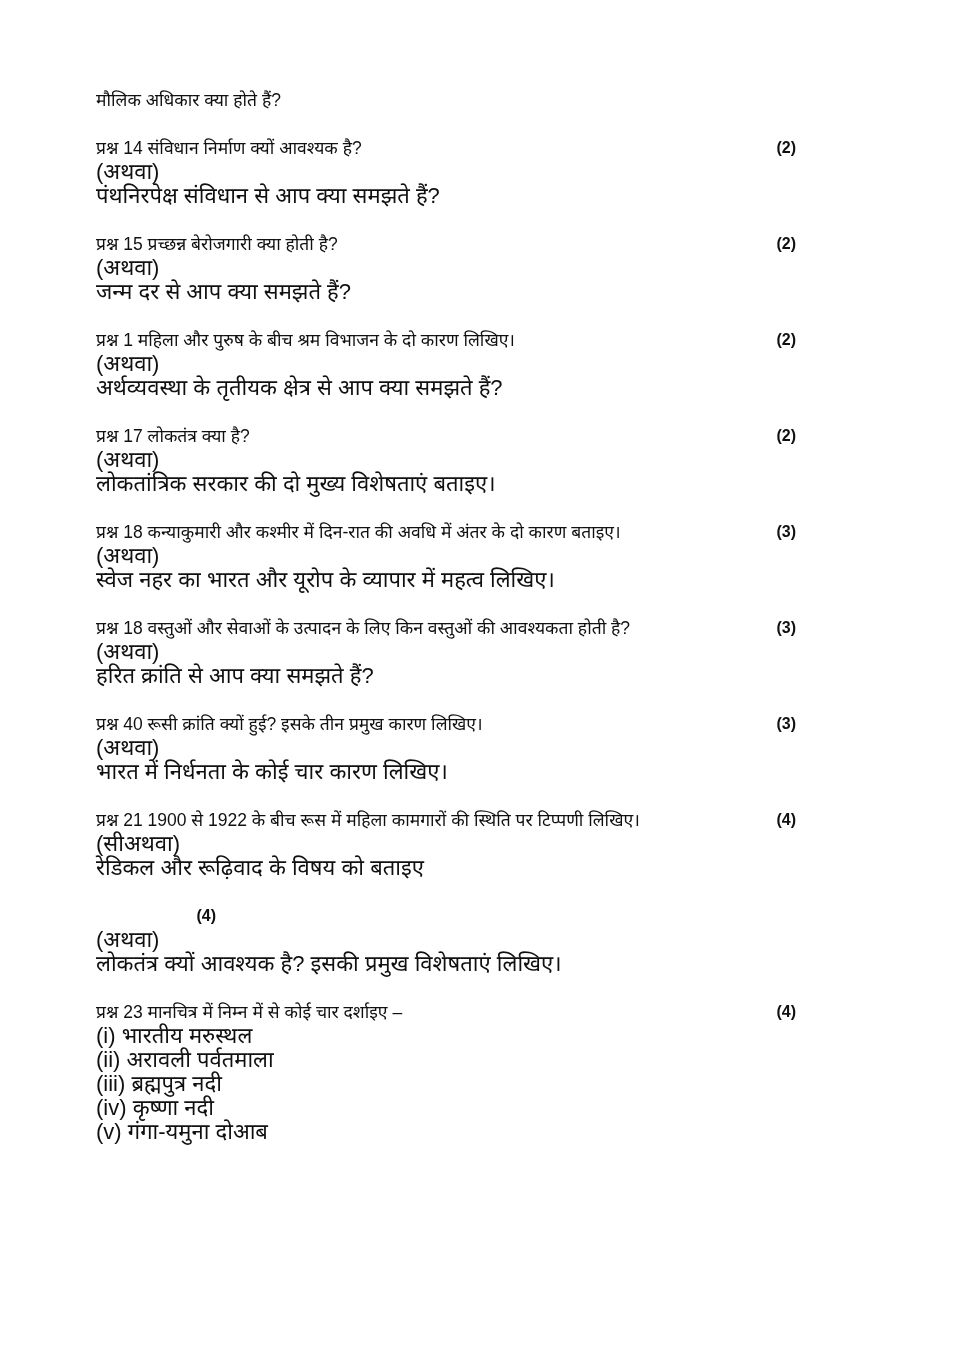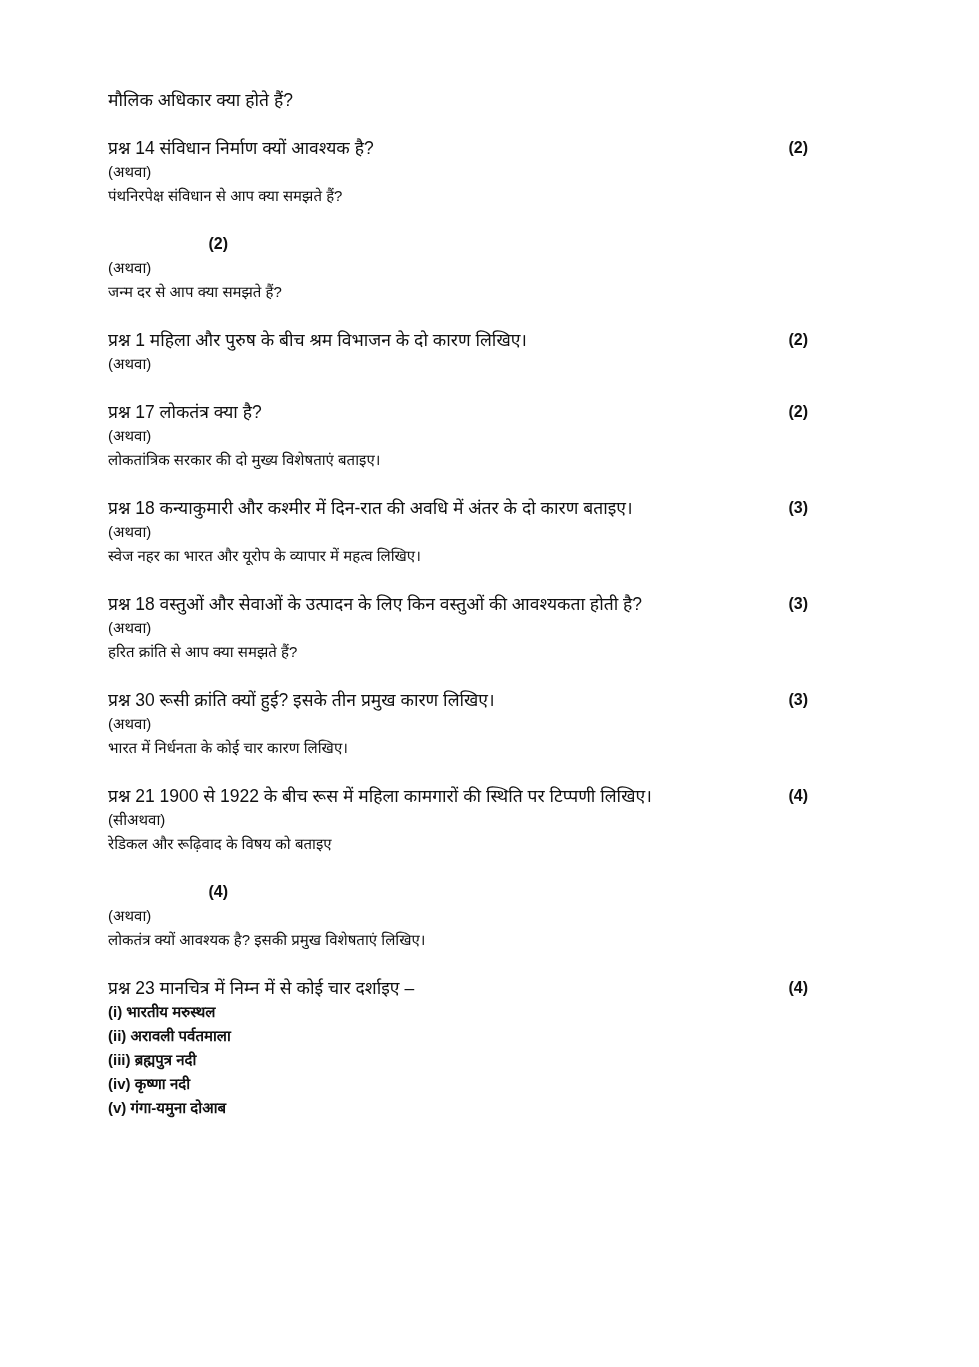--- a/index.html
+++ b/index.html
@@ -15,21 +15,21 @@
   .page {
     position: relative;
     width: 979px;
     height: 1367px;
     background: #ffffff;
     box-sizing: border-box;
     overflow: hidden;
   }
   .content {
     position: absolute;
-    left: 108px;
+    left: 96px;
     top: 88px;
     width: 700px;
   }
   .heading-line {
     font-size: 17.5px;
     line-height: 24px;
     white-space: nowrap;
   }
   .qblock {
     margin-top: 24px;
@@ -54,29 +54,28 @@
     flex: 0 0 auto;
     text-align: right;
     font-family: "Liberation Sans", "DejaVu Sans", sans-serif;
   }
   .m-w1 { width: 132px; }
   .m-w2 { width: 120px; }
   .m-w3 { width: 114px; }
   .m-w4 { width: 126px; }
   .alt-line,
   .sub-line {
-    font-size: 15px;
+    font-size: 22px;
     line-height: 24px;
     white-space: nowrap;
   }
   .list-item {
-    font-size: 15px;
+    font-size: 22px;
     line-height: 24px;
     white-space: nowrap;
-    font-weight: bold;
   }
 </style>
 </head>
 <body>
 
 <div class="page">
   <div class="content">
 
     <div class="heading-line">मौलिक अधिकार क्या होते हैं?</div>
 
@@ -84,32 +83,34 @@
       <div class="qrow">
         <span class="qtext">प्रश्न 14 संविधान निर्माण क्यों आवश्यक है?</span>
         <span class="marks m-w1">(2)</span>
       </div>
       <div class="alt-line">(अथवा)</div>
       <div class="sub-line">पंथनिरपेक्ष संविधान से आप क्या समझते हैं?</div>
     </div>
 
     <div class="qblock">
       <div class="qrow">
+        <span class="qtext">प्रश्न 15 प्रच्छन्न बेरोजगारी क्या होती है?</span>
         <span class="marks m-w2">(2)</span>
       </div>
       <div class="alt-line">(अथवा)</div>
       <div class="sub-line">जन्म दर से आप क्या समझते हैं?</div>
     </div>
 
     <div class="qblock">
       <div class="qrow">
         <span class="qtext">प्रश्न 1 महिला और पुरुष के बीच श्रम विभाजन के दो कारण लिखिए।</span>
         <span class="marks m-w3">(2)</span>
       </div>
       <div class="alt-line">(अथवा)</div>
+      <div class="sub-line">अर्थव्यवस्था के तृतीयक क्षेत्र से आप क्या समझते हैं?</div>
     </div>
 
     <div class="qblock">
       <div class="qrow">
         <span class="qtext">प्रश्न 17 लोकतंत्र क्या है?</span>
         <span class="marks m-w2">(2)</span>
       </div>
       <div class="alt-line">(अथवा)</div>
       <div class="sub-line">लोकतांत्रिक सरकार की दो मुख्य विशेषताएं बताइए।</div>
     </div>
@@ -127,21 +128,21 @@
       <div class="qrow">
         <span class="qtext">प्रश्न 18 वस्तुओं और सेवाओं के उत्पादन के लिए किन वस्तुओं की आवश्यकता होती है?</span>
         <span class="marks m-w3">(3)</span>
       </div>
       <div class="alt-line">(अथवा)</div>
       <div class="sub-line">हरित क्रांति से आप क्या समझते हैं?</div>
     </div>
 
     <div class="qblock">
       <div class="qrow">
-        <span class="qtext">प्रश्न 30 रूसी क्रांति क्यों हुई? इसके तीन प्रमुख कारण लिखिए।</span>
+        <span class="qtext">प्रश्न 40 रूसी क्रांति क्यों हुई? इसके तीन प्रमुख कारण लिखिए।</span>
         <span class="marks m-w2">(3)</span>
       </div>
       <div class="alt-line">(अथवा)</div>
       <div class="sub-line">भारत में निर्धनता के कोई चार कारण लिखिए।</div>
     </div>
 
     <div class="qblock">
       <div class="qrow">
         <span class="qtext">प्रश्न 21 1900 से 1922 के बीच रूस में महिला कामगारों की स्थिति पर टिप्पणी लिखिए।</span>
         <span class="marks m-w4">(4)</span>

